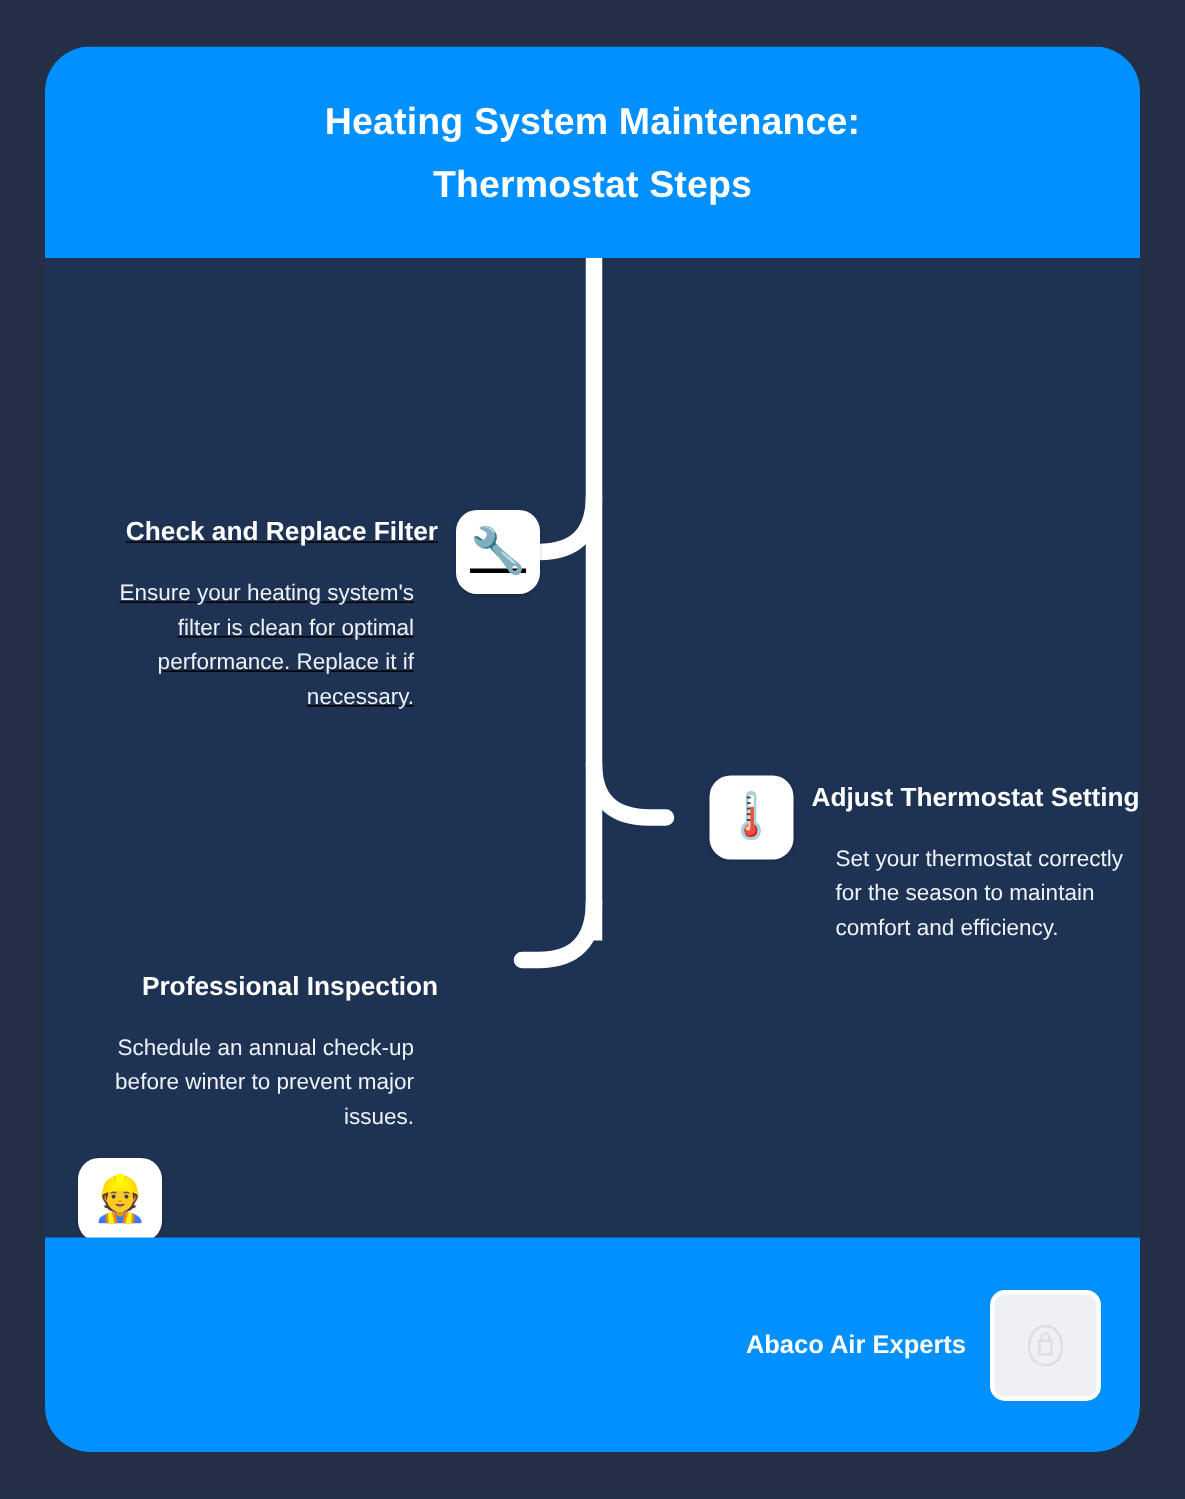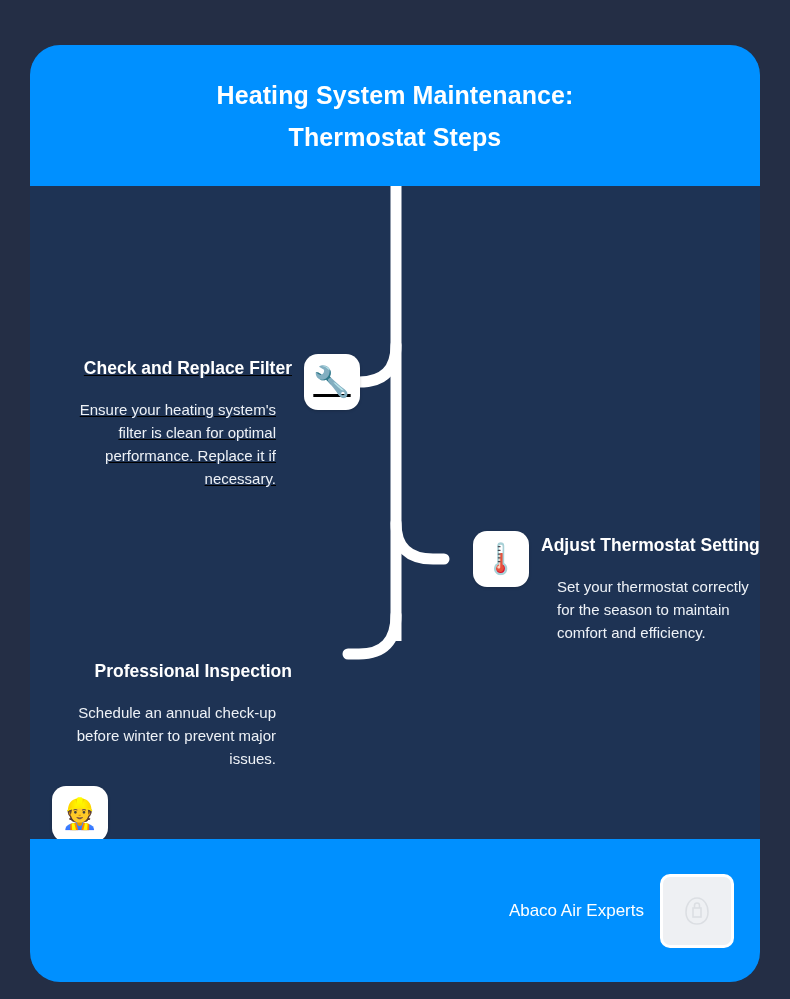--- a/index.html
+++ b/index.html
@@ -10,21 +10,21 @@
     width: 790px;
     height: 999px;
     background: #242e45;
     font-family: "Liberation Sans", sans-serif;
     overflow: hidden;
   }
 
   #infographic-card {
     position: absolute;
     left: 30px;
-    top: 45px;
+    top: 31px;
     width: 730px;
     height: 937px;
     background: #1e3354;
     border-radius: 30px;
     overflow: hidden;
   }
 
   
   #header-band {
     position: absolute;
@@ -126,21 +126,21 @@
     padding-right: 26px;
     box-sizing: border-box;
   }
   #footer-text {
     text-align: right;
     margin-right: 16px;
   }
   #footer-brand {
     color: #ffffff;
     font-size: 17px;
-    font-weight: normal;
+    font-weight: bold;
     line-height: 25px;
   }
   #footer-url {
     color: #ffffff;
     font-size: 15.5px;
     line-height: 24px;
   }
   #footer-logo {
     width: 74px;
     height: 74px;

